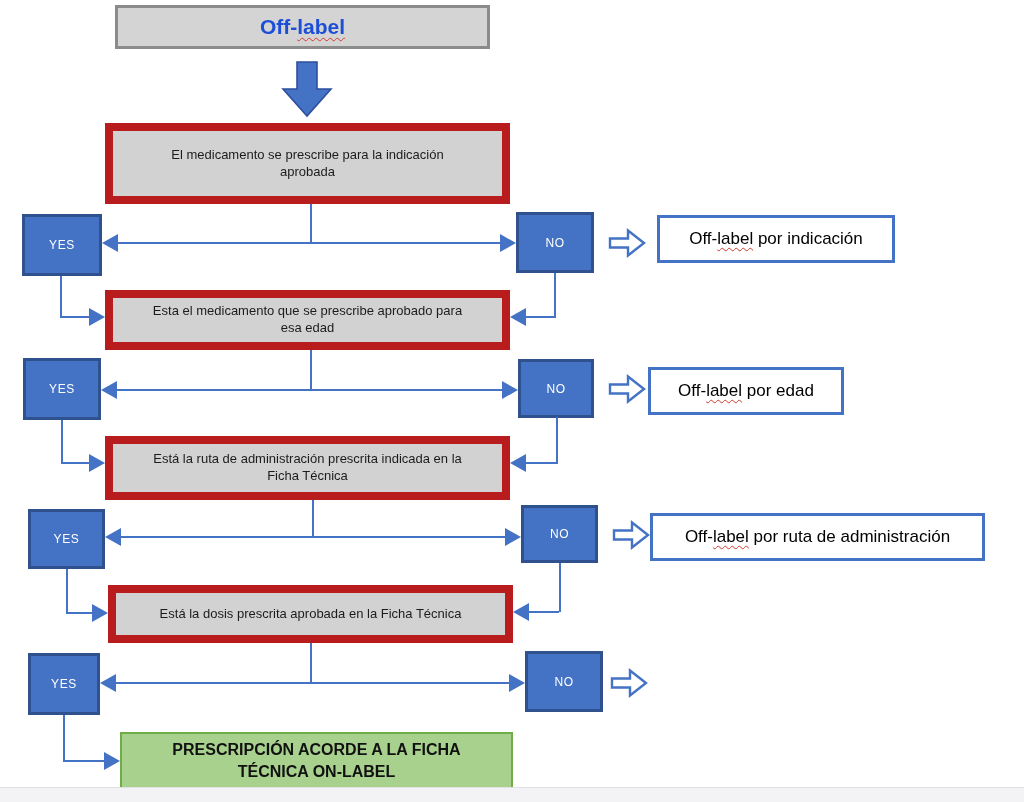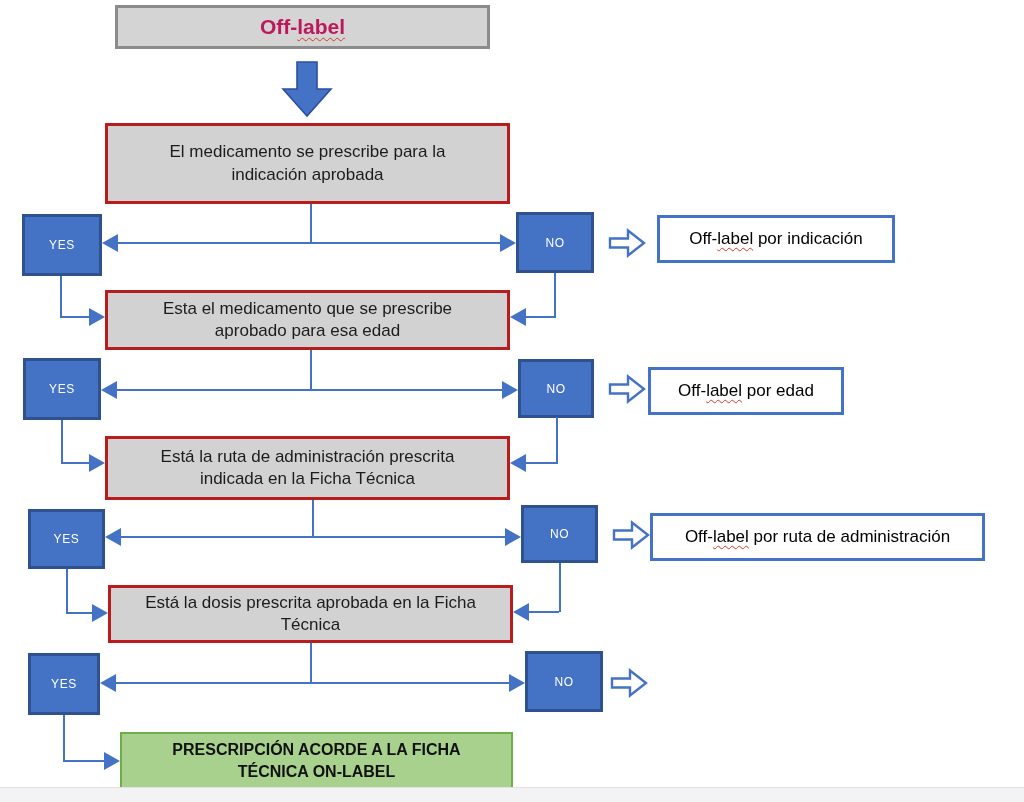--- a/index.html
+++ b/index.html
@@ -2,22 +2,22 @@
 <html><head>
 <meta charset="utf-8">
 <style>
   html,body { margin:0; padding:0; background:#ffffff; }
   .canvas {
     position:relative; width:1024px; height:802px; background:#ffffff;
     font-family:"Liberation Sans", sans-serif; overflow:hidden;
   }
   
   .box { position:absolute; box-sizing:border-box; display:flex; align-items:center; justify-content:center; text-align:center; }
-  .title-box   { background:#d4d4d4; border:3px solid #8b8b8b; font-weight:bold; font-size:21px; color:#be185d; }
-  .q-box       { background:#d2d2d2; border:3px solid #b91c1c; font-size:17px; color:#1c1c1c; line-height:1.3; padding:17px 30px; }
+  .title-box   { background:#d4d4d4; border:3px solid #8b8b8b; font-weight:bold; font-size:21px; color:#1d4ed8; }
+  .q-box       { background:#d2d2d2; border:8px solid #b91c1c; font-size:13px; color:#1c1c1c; line-height:1.3; padding:17px 30px; }
   .yn-box      { background:#4472c4; border:3px solid #2f528f; color:#ffffff; font-size:12px; letter-spacing:0.6px; }
   .result-box  { background:#ffffff; border:3px solid #4472c4; font-size:17px; color:#000; }
   .final-box   { background:#a9d18e; border:2px solid #70ad47; font-weight:bold; font-size:16px; color:#111; line-height:1.35; padding:0 43px; }
   .wavy { text-decoration:underline; text-decoration-style:wavy; text-decoration-color:#d23b2e; text-decoration-thickness:1px; text-underline-offset:3px; }
   
   .hline { position:absolute; height:2px; background:#4472c4; }
   .vline { position:absolute; width:2px;  background:#4472c4; }
   .ah-left  { position:absolute; width:0; height:0; border-top:9px solid transparent; border-bottom:9px solid transparent; border-right:16px solid #4472c4; }
   .ah-right { position:absolute; width:0; height:0; border-top:9px solid transparent; border-bottom:9px solid transparent; border-left:16px solid #4472c4; }
   .svgicon { position:absolute; }

